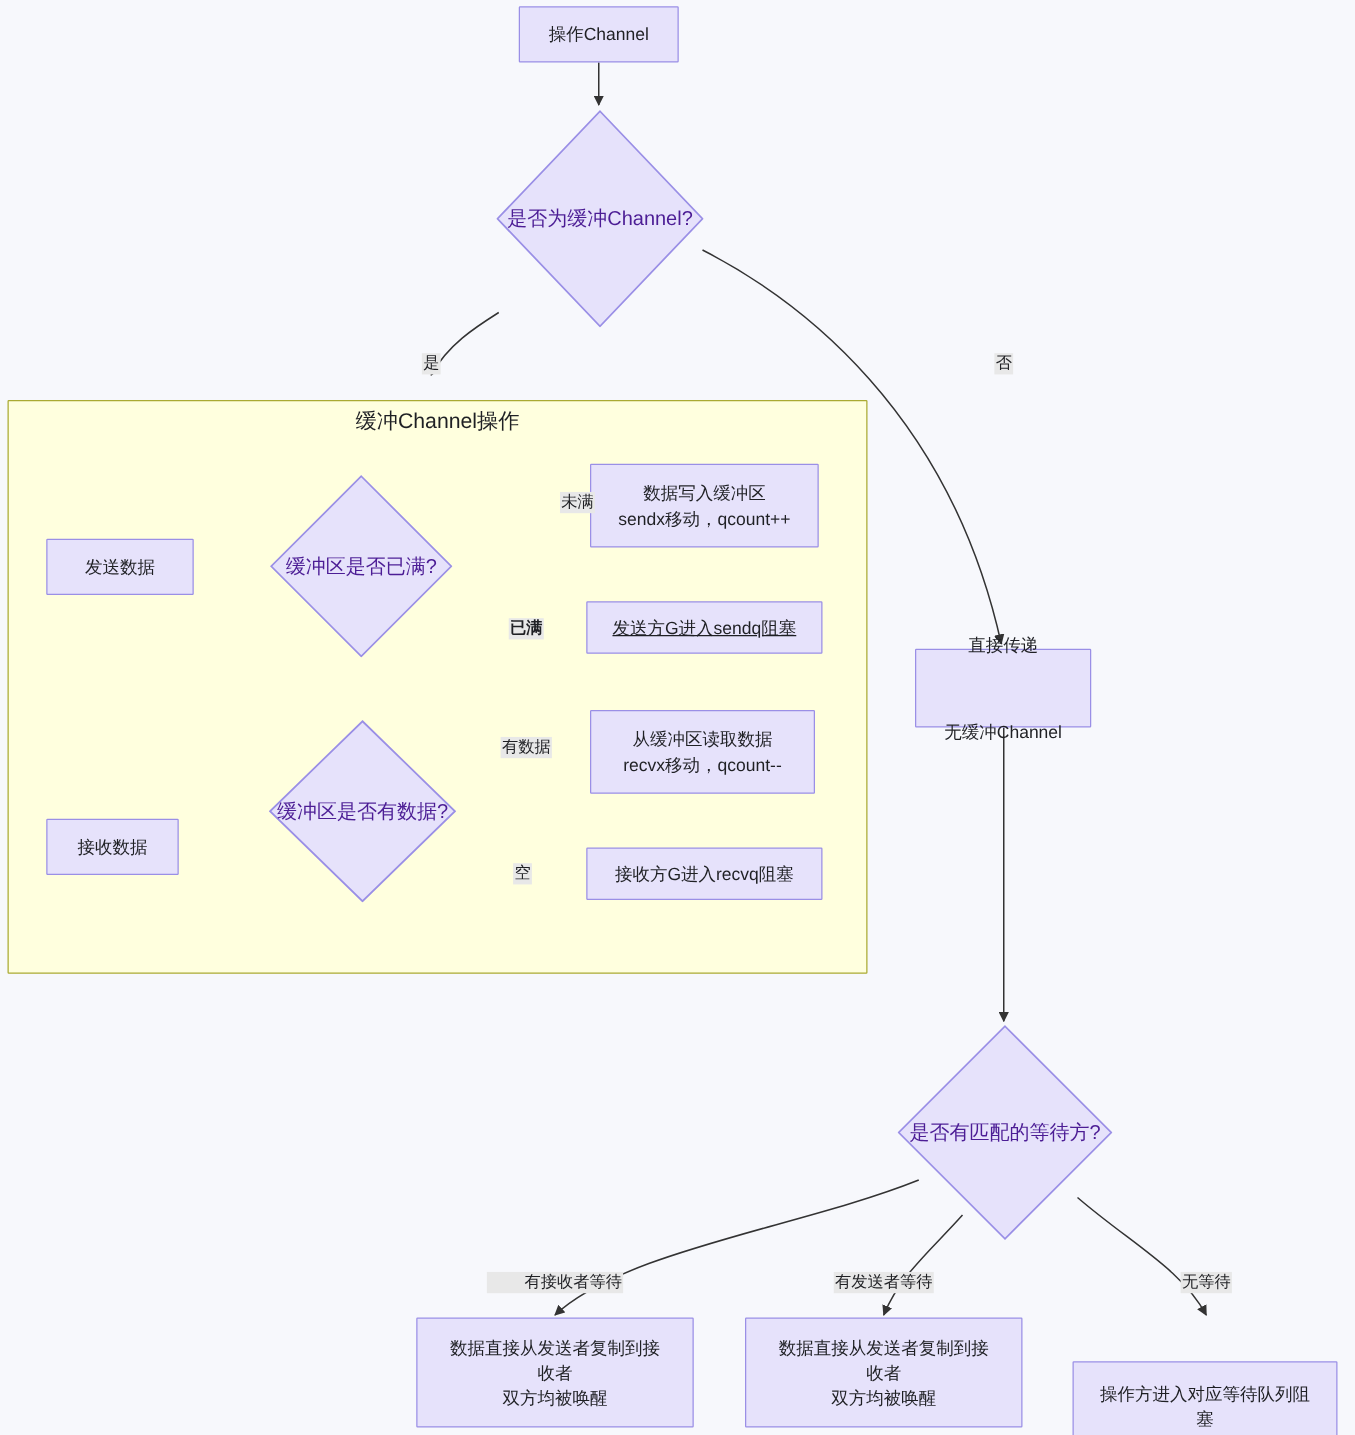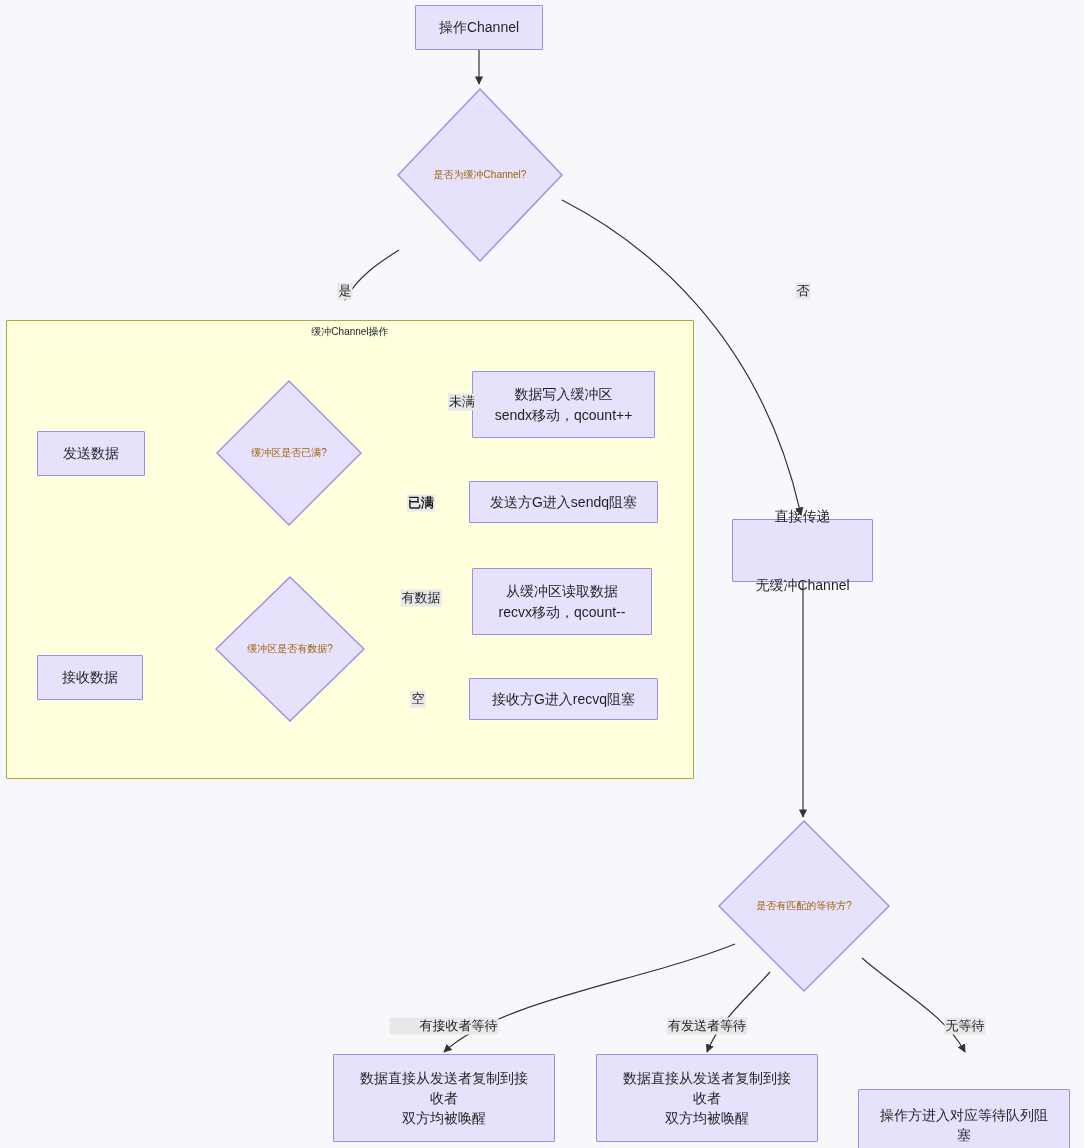--- a/index.html
+++ b/index.html
@@ -49,37 +49,37 @@
     left: 0; top: 0;
     width: 100%; height: 100%;
   }
   .diamond-label {
     position: absolute;
     left: 0; top: 0;
     width: 100%; height: 100%;
     display: flex;
     align-items: center;
     justify-content: center;
-    color: #a16207;
-    font-size: 10px;
+    color: #4c1d95;
+    font-size: 16px;
     white-space: nowrap;
     z-index: 4;
   }
   .subgraph {
     position: absolute;
     box-sizing: border-box;
     background: #ffffde;
     border: 1px solid #aaaa33;
     border-radius: 1px;
     z-index: 1;
   }
   .subgraph-title {
     position: absolute;
     z-index: 2;
-    font-size: 10px;
+    font-size: 17px;
     color: #1f2024;
     white-space: nowrap;
     transform: translateX(-50%);
   }
   .edge-label {
     position: absolute;
     z-index: 5;
     font-size: 13px;
     color: #1f2024;
     background: #e8e8e8;
@@ -140,30 +140,30 @@
   <div class="edge-label" style="left:421px; top:598px;">有数据</div>
   <div class="edge-label" style="left:418px; top:699px;">空</div>
   <div class="edge-label" style="left:444px; top:1026px;padding-left:30px;">有接收者等待</div>
   <div class="edge-label" style="left:707px; top:1026px;">有发送者等待</div>
   <div class="edge-label" style="left:965px; top:1026px;">无等待</div>
 
   <div class="node rect" style="left:415px; top:5px; width:128px; height:45px;">
     <span>操作Channel</span>
   </div>
 
-  <div class="node rect" style="left:37px; top:431px; width:108px; height:45px;">
+  <div class="node rect" style="left:37px; top:431px; width:118px; height:45px;">
     <span>发送数据</span>
   </div>
 
   <div class="node rect" style="left:472px; top:371px; width:183px; height:67px; flex-direction:column;">
     <span>数据写入缓冲区</span>
     <span>sendx移动，qcount++</span>
   </div>
 
-  <div class="node rect" style="left:469px; top:481px; width:189px; height:42px;">
+  <div class="node rect" style="left:469px; top:481px; width:189px; height:42px;text-decoration:underline;">
     <span>发送方G进入sendq阻塞</span>
   </div>
 
   <div class="node rect" style="left:37px; top:627px; width:106px; height:45px;margin-top:28px;">
     <span>接收数据</span>
   </div>
 
   <div class="node rect" style="left:469px; top:678px; width:189px; height:42px;">
     <span>接收方G进入recvq阻塞</span>
   </div>

